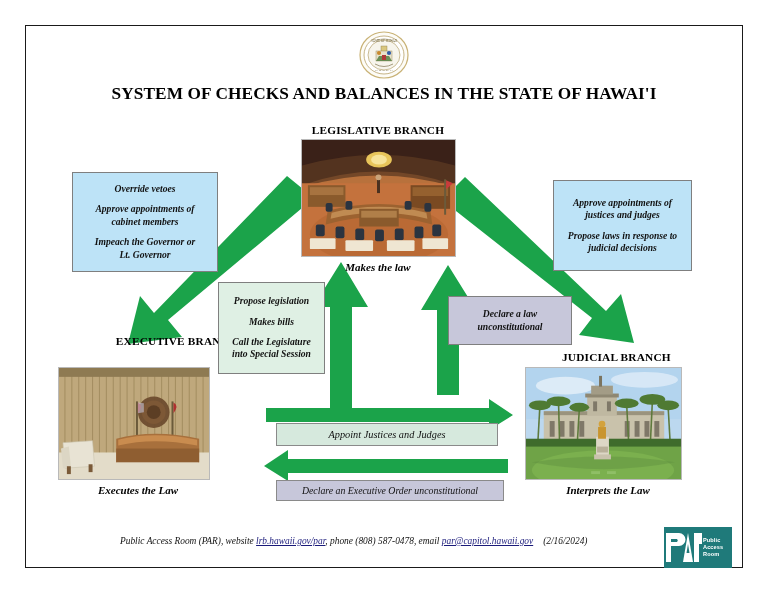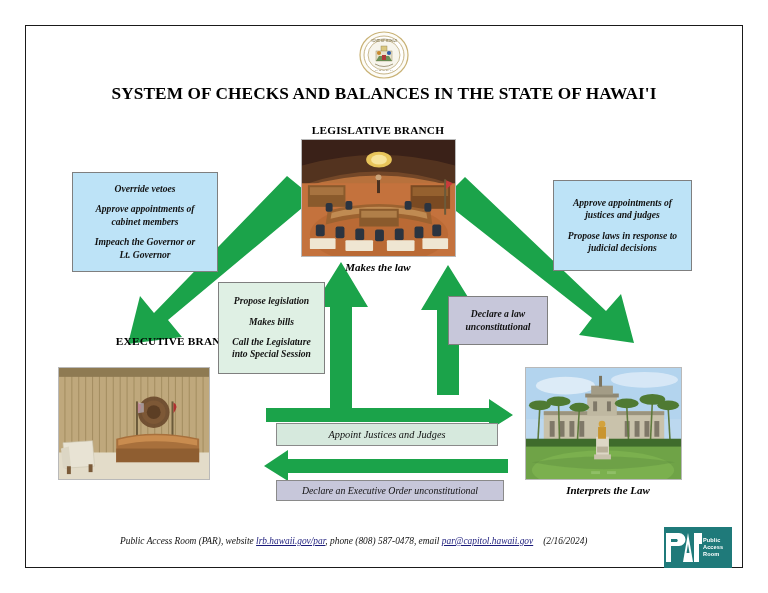--- a/index.html
+++ b/index.html
@@ -104,21 +104,21 @@
     justify-content: center;
     align-items: center;
     padding: 4px 5px;
   }
   .callout .line { display:block; white-space: nowrap; font-weight: bold; }
   .callout .gap  { height: 8px; }
 
   #box-override   { left: 72px;  top: 172px; width: 146px; height: 100px; background: #bde3f7; }
   #box-approve    { left: 553px; top: 180px; width: 139px; height: 91px;  background: #bde3f7; }
   #box-propose    { left: 218px; top: 282px; width: 107px; height: 92px;  background: #dff0e4; }
-  #box-declare-law{ left: 448px; top: 296px; width: 100px; height: 49px;  background: #c7c7da; }
+  #box-declare-law{ left: 448px; top: 296px; width: 124px; height: 49px;  background: #c7c7da; }
 
   #box-appoint {
     left: 276px; top: 423px; width: 222px; height: 23px;
     background: #d6e9dd; border: 1px solid #8a8a8a;
     font-family: "Liberation Serif", serif;
     font-style: italic; font-size: 10.3px; color: #111;
     display:flex; align-items:center; justify-content:center;
     position:absolute; white-space: nowrap;
   }
   #box-declare-eo {
@@ -309,21 +309,23 @@
       <path d="M58 72 Q96 62 142 72 L142 96 Q96 86 58 96 Z" fill="#a8703c"></path>
       <path d="M60 73 Q96 64 140 73 L140 79 Q96 70 60 79 Z" fill="#c98c4f"></path>
       <rect x="58" y="82" width="84" height="14" fill="#8f5e31"></rect>
       <path d="M4 76 L34 74 L36 100 L6 102 Z" fill="#e8e3d4" stroke="#cbc3ad" stroke-width="0.6"></path>
       <path d="M2 82 L10 80 L12 100 L4 102 Z" fill="#dcd6c4"></path>
       <rect x="8" y="100" width="4" height="8" fill="#7a5a38"></rect>
       <rect x="30" y="98" width="4" height="8" fill="#7a5a38"></rect>
     </svg>
   </div>
 
-
+  <div id="exe-caption" class="branch-caption">Executes the Law</div>
+
+  <div id="jud-title" class="branch-title">JUDICIAL BRANCH</div>
 
   <div id="photo-judicial" class="photo">
     <svg viewBox="0 0 157 113" preserveAspectRatio="none">
       <rect width="157" height="113" fill="#bcd8ef"></rect>
       <rect x="0" y="0" width="157" height="52" fill="#b3d4ee"></rect>
       <ellipse cx="40" cy="18" rx="30" ry="9" fill="#e6f0f9" opacity="0.8"></ellipse>
       <ellipse cx="120" cy="12" rx="34" ry="8" fill="#e6f0f9" opacity="0.7"></ellipse>
 
       <rect x="18" y="44" width="122" height="32" fill="#c9c2ab"></rect>
       <rect x="18" y="44" width="122" height="4" fill="#9a937d"></rect>

